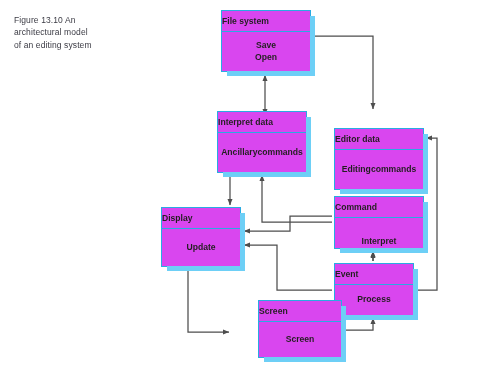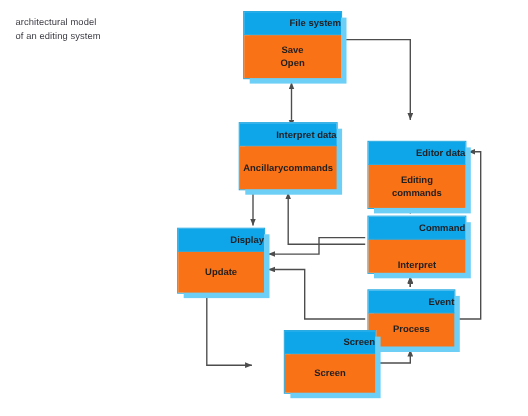--- a/index.html
+++ b/index.html
@@ -55,48 +55,49 @@
     top: 5px;
     width: 100%;
     height: 100%;
     background: #6dcff6;
     z-index: -1;
   }
   .node-title {
     box-sizing: border-box;
     height: 21px;
     line-height: 20px;
-    text-align: right;
+    text-align: left;
     font-size: 8.6px;
     font-weight: bold;
     color: #231f20;
     border-bottom: 1.4px solid #29abe2;
-    background: #0ea5e9;
+    background: #d946ef;
     white-space: nowrap;
   }
   .node-body {
     box-sizing: border-box;
     display: flex;
     align-items: center;
     justify-content: center;
     text-align: center;
     font-size: 8.6px;
     font-weight: bold;
     color: #231f20;
-    background: #f97316;
+    background: #d946ef;
     line-height: 1.35;
   }
   .node-body span { display: block; }
 </style>
 </head>
 <body>
 
 <div id="figure-root">
 
   <div id="caption">
+    <div>Figure 13.10 An</div>
     <div>architectural model</div>
     <div>of an editing system</div>
   </div>
 
   <svg id="connectors" viewBox="0 0 480 378" width="480" height="378" xmlns="http://www.w3.org/2000/svg">
     <defs>
       <marker id="ah" markerWidth="7" markerHeight="7" refX="6.2" refY="2.6" orient="auto" markerUnits="userSpaceOnUse">
         <path d="M0,0 L6.4,2.6 L0,5.2 z" fill="#4d4d4d"></path>
       </marker>
       <marker id="ah-start" markerWidth="7" markerHeight="7" refX="0.2" refY="2.6" orient="auto-start-reverse" markerUnits="userSpaceOnUse">
@@ -144,21 +145,21 @@
   <div class="node" style="left:217px; top:111px; width:90px; height:62px;">
     <div class="node-title">Interpret data</div>
     <div class="node-body" style="height:calc(100% - 21px); ">
       <span>Ancillary</span>
       <span>commands</span>
     </div>
   </div>
 
   <div class="node" style="left:334px; top:128px; width:90px; height:62px;">
     <div class="node-title">Editor data</div>
-    <div class="node-body" style="height:calc(100% - 21px); flex-direction:column;">
+    <div class="node-body" style="height:calc(100% - 21px); ">
       <span>Editing</span>
       <span>commands</span>
     </div>
   </div>
 
   <div class="node" style="left:334px; top:196px; width:90px; height:53px;">
     <div class="node-title">Command</div>
     <div class="node-body" style="height:calc(100% - 21px);align-items:flex-end;">
       <span>Interpret</span>
     </div>

